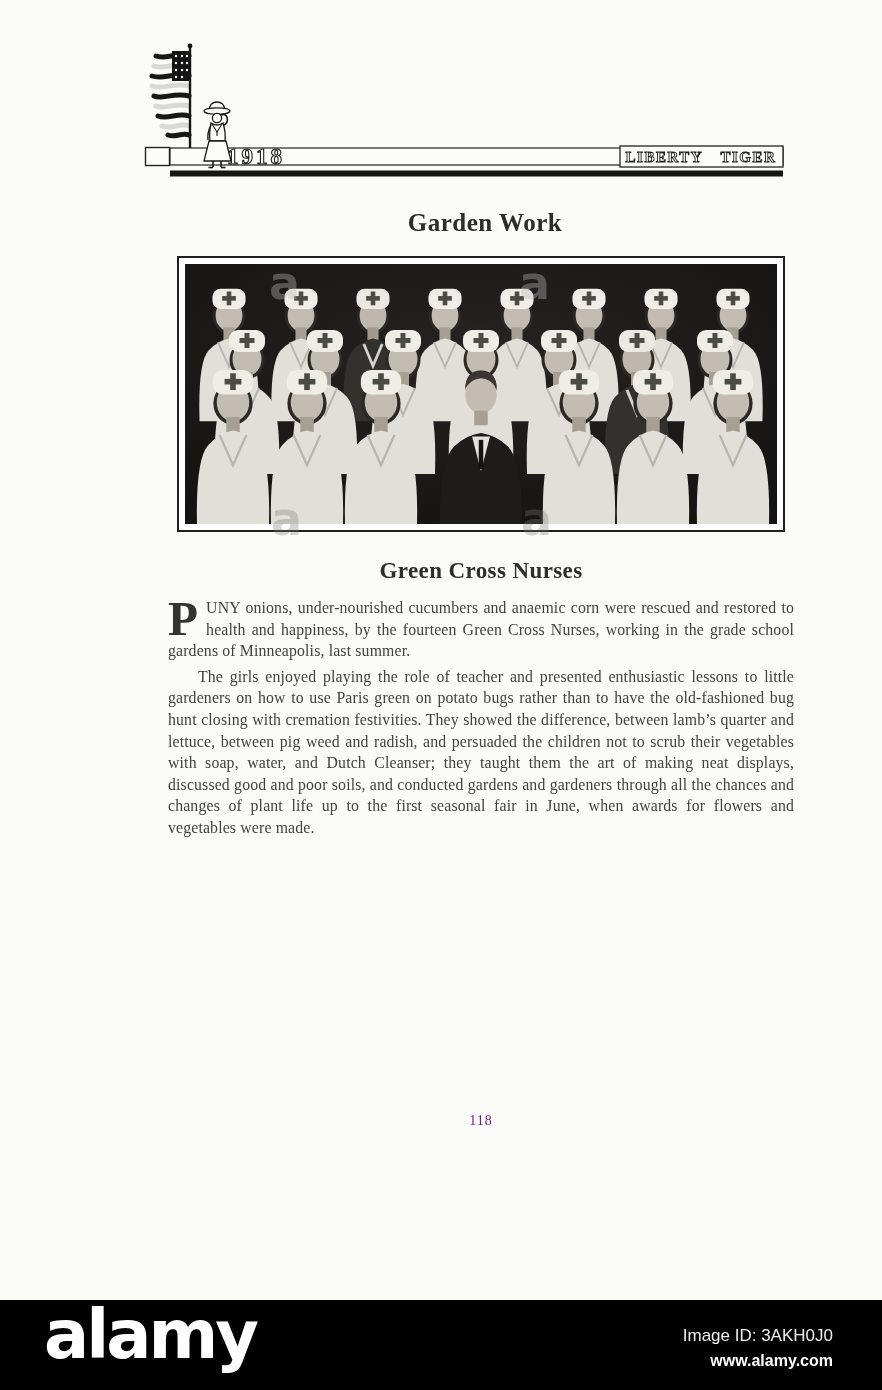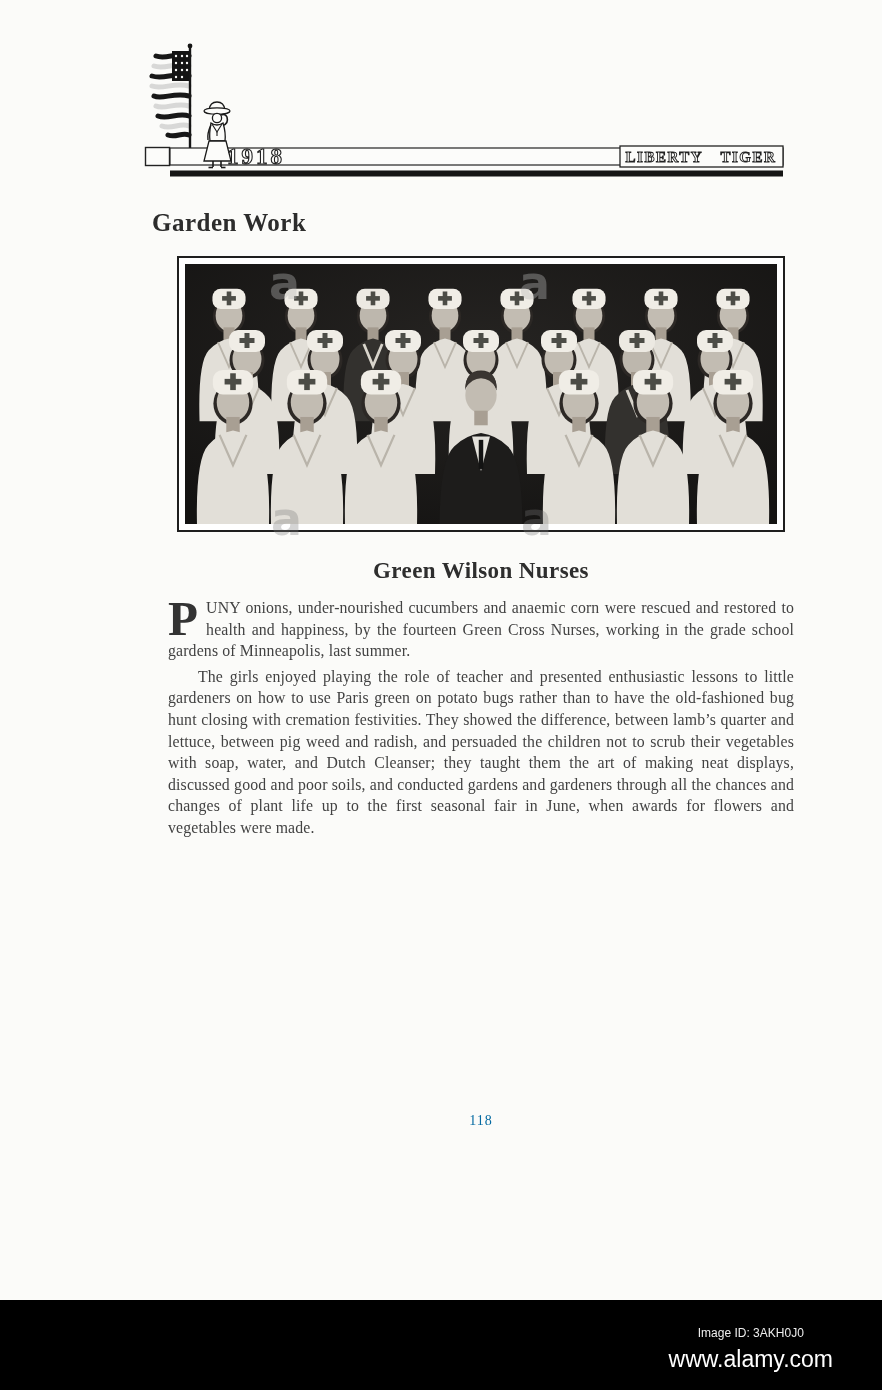--- a/index.html
+++ b/index.html
@@ -5,22 +5,22 @@
   html,body{margin:0;padding:0;}
   body{
     width:882px;height:1390px;position:relative;overflow:hidden;
     background:#fbfbf9;
     font-family:"Liberation Serif",serif;
   }
   
   .header-art{position:absolute;left:100px;top:40px;width:700px;height:140px;}
   
   .page-title{
-    position:absolute;left:152px;top:209px;width:626px;
-    font-weight:700;font-size:25px;color:#2c2c2c;letter-spacing:.5px;
+    position:absolute;left:172px;top:209px;width:626px;
+    text-align:center;font-weight:700;font-size:25px;color:#2c2c2c;letter-spacing:.5px;
   }
   
   .photo-frame{
     position:absolute;left:177px;top:256px;width:592px;height:260px;
     border:2px solid #1e1e1e;background:#ffffff;padding:6px;
   }
   .photo-frame svg{display:block;background:#171615;}
   .ghost-a{
     position:absolute;font-family:"DejaVu Sans","Liberation Sans",sans-serif;
     font-weight:700;font-size:46px;pointer-events:none;line-height:1;
@@ -39,37 +39,37 @@
   }
   .article-body p{margin:0 0 4px 0;text-indent:30px;}
   .article-body p.first{text-indent:0;}
   .drop-cap{
     float:left;font-size:49px;line-height:40px;font-weight:700;color:#333;
     margin:2px 8px 0 0;
   }
   
   .page-number{
     position:absolute;left:168px;top:1113px;width:626px;text-align:center;
-    font-size:14px;color:#0369a1;letter-spacing:1px;
+    font-size:14px;color:#701a75;letter-spacing:1px;
   }
   
   .watermark-bar{
     position:absolute;left:0;top:1300px;width:882px;height:90px;background:#000;
   }
   .alamy-logo{
     position:absolute;left:44px;top:-4px;
     font-family:"DejaVu Sans","Liberation Sans",sans-serif;
     font-weight:700;font-size:67px;color:#fff;letter-spacing:-3px;
   }
   .footer-meta{
     position:absolute;right:49px;top:26px;text-align:right;
     font-family:"Liberation Sans",sans-serif;color:#fff;
   }
-  .image-id{font-size:12px;font-weight:400;color:#ededed;margin:0 0 6px 0;text-align:center;}
-  .alamy-url{font-size:23px;font-weight:400;margin:0;}
+  .image-id{font-size:17px;font-weight:400;color:#ededed;margin:0 0 6px 0;}
+  .alamy-url{font-size:16px;font-weight:700;margin:0;}
 </style>
 </head>
 <body>
 
 <svg class="header-art" viewBox="0 0 700 140" xmlns="http://www.w3.org/2000/svg">
   <g>
 
     <line x1="90" y1="8" x2="90" y2="110" stroke="#161616" stroke-width="2.4"></line>
     <circle cx="90" cy="6" r="2.4" fill="#161616"></circle>
 
@@ -196,27 +196,28 @@
         <use href="#nurse" transform="translate(503.2,88) scale(1.12)"></use>
         <use href="#director" transform="translate(245.6,84) scale(1.12)"></use>
       </g>
   </svg>
   <span class="ghost-a ghost-top" style="left:90px;  top:2px;">a</span>
   <span class="ghost-a ghost-top" style="left:340px; top:2px;">a</span>
   <span class="ghost-a ghost-bottom" style="left:92px;  top:238px;">a</span>
   <span class="ghost-a ghost-bottom" style="left:342px; top:238px;">a</span>
 </div>
 
-<div class="article-heading">Green Wilson Nurses</div>
+<div class="article-heading">Green Cross Nurses</div>
 
 <div class="article-body">
   <p class="first"><span class="drop-cap">P</span><span>UNY onions, under-nourished cucumbers and anaemic corn were rescued and restored to health and happiness, by the fourteen Green Cross Nurses, working in the grade school gardens of Minneapolis, last summer.</span></p>
   <p>The girls enjoyed playing the role of teacher and presented enthusiastic lessons to little gardeners on how to use Paris green on potato bugs rather than to have the old-fashioned bug hunt closing with cremation festivities.  They showed the difference, between lamb’s quarter and lettuce, between pig weed and radish, and persuaded the children not to scrub their vegetables with soap, water, and Dutch Cleanser; they taught them the art of making neat displays, discussed good and poor soils, and conducted gardens and gardeners through all the chances and changes of plant life up to the first seasonal fair in June, when awards for flowers and vegetables were made.</p>
 </div>
 
 <div class="page-number">118</div>
 
 <div class="watermark-bar">
+  <div class="alamy-logo">alamy</div>
   <div class="footer-meta">
     <p class="image-id">Image ID: 3AKH0J0</p>
     <p class="alamy-url">www.alamy.com</p>
   </div>
 </div>
 
 </body></html>

